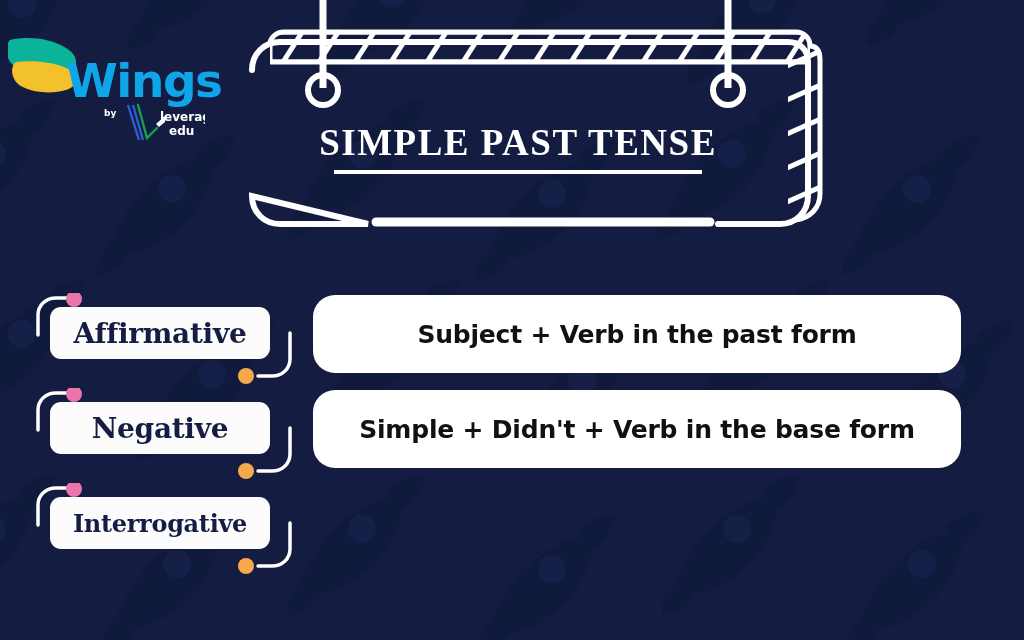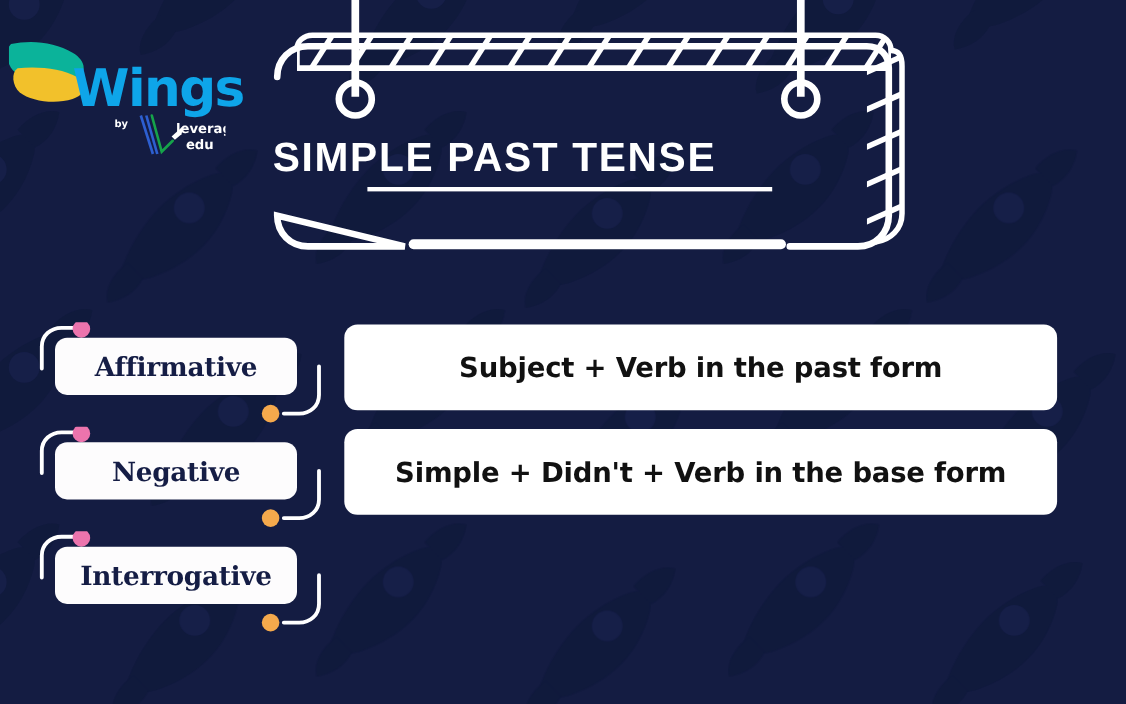--- a/index.html
+++ b/index.html
@@ -70,22 +70,22 @@
     top: 0px;
     width: 584px;
     height: 250px;
     z-index: 2;
   }
   #sign-title {
     position: absolute;
     left: 0;
     top: 124px;
     width: 540px;
-    text-align: left;
-    font-family: Liberation Sans, sans-serif;
+    text-align: center;
+    font-family: Liberation Serif, serif;
     font-weight: bold;
     font-size: 37px;
     letter-spacing: 1.5px;
     color: #ffffff;
     text-transform: uppercase;
     line-height: 1;
   }
   #sign-title-underline {
     position: absolute;
     left: 86px;
@@ -137,35 +137,35 @@
     height: 52px;
     background: #fdfcfd;
     border-radius: 11px;
     display: flex;
     align-items: center;
     justify-content: center;
   }
   .label-chip-text {
     font-family: "DejaVu Serif", serif;
     font-weight: bold;
-    font-size: 24px;
+    font-size: 28px;
     color: #151d45;
     letter-spacing: -0.3px;
     white-space: nowrap;
   }
   #row-2 .label-chip-text { font-size: 24px; }
 
   .formula-box {
     position: absolute;
     left: 313px;
     top: 2px;
     width: 648px;
     height: 78px;
     background: #ffffff;
-    border-radius: 12px;
+    border-radius: 22px;
     display: flex;
     align-items: center;
     justify-content: center;
   }
   .formula-text {
     font-family: "DejaVu Sans", sans-serif;
     font-weight: bold;
     font-size: 25px;
     color: #111111;
     letter-spacing: -0.2px;

